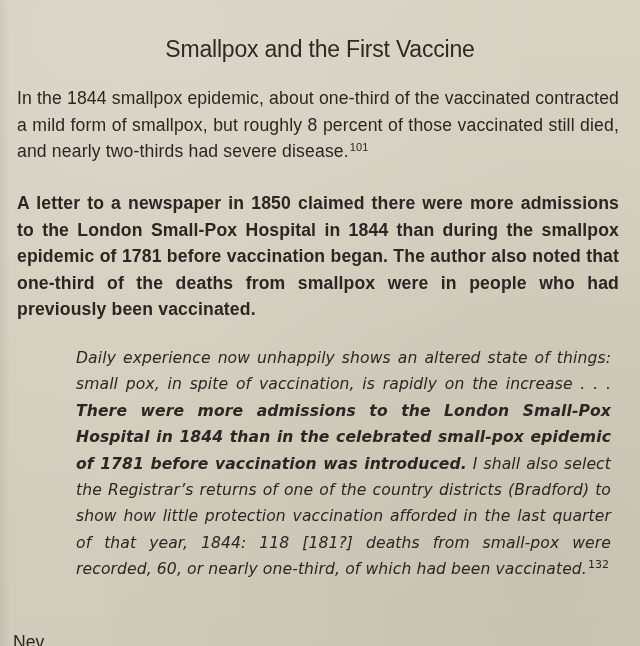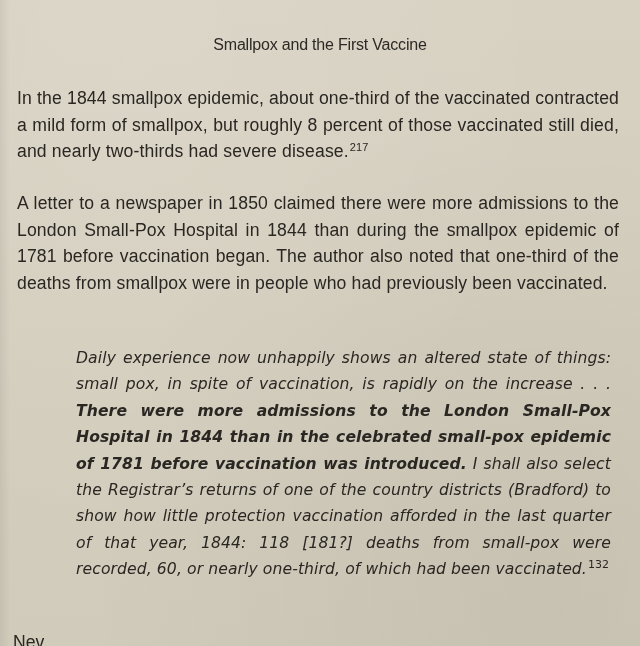--- a/index.html
+++ b/index.html
@@ -26,38 +26,38 @@
       width: 640px;
       height: 646px;
     }
     .running-header {
       position: absolute;
       top: 36px;
       left: 0;
       width: 640px;
       text-align: center;
       font-family: "Liberation Sans", sans-serif;
-      font-size: 16px;
+      font-size: 23px;
       letter-spacing: -0.2px;
       color: #2d2925;
     }
     .para {
       position: absolute;
       left: 17px;
       width: 602px;
       font-family: "Liberation Sans", sans-serif;
       font-size: 17.6px;
       line-height: 26.5px;
       text-align: justify;
       letter-spacing: 0.15px;
       color: #2a2622;
       margin: 0;
     }
     .para-1 { top: 85px; }
-    .para-2 { top: 190px; }
+    .para-2 { top: 190px; font-weight: bold; }
     .block-quote {
       position: absolute;
       left: 76px;
       top: 345px;
       width: 535px;
       font-family: "DejaVu Sans", sans-serif;
       font-style: italic;
       font-size: 15.6px;
       line-height: 26.4px;
       text-align: justify;
@@ -95,20 +95,20 @@
     }
   </style>
 </head>
 <body>
 
 <div class="page">
   <div class="left-shadow"></div>
 
   <div class="running-header">Smallpox and the First Vaccine</div>
 
-  <p class="para para-1"><span>In the 1844 smallpox epidemic, about one-third of the vaccinated contracted a mild form of smallpox, but roughly 8 percent of those vaccinated still died, and nearly two-thirds had severe disease.</span><sup class="fn">217</sup></p>
+  <p class="para para-1"><span>In the 1844 smallpox epidemic, about one-third of the vaccinated contracted a mild form of smallpox, but roughly 8 percent of those vaccinated still died, and nearly two-thirds had severe disease.</span><sup class="fn">101</sup></p>
 
   <p class="para para-2">A letter to a newspaper in 1850 claimed there were more admissions to the London Small-Pox Hospital in 1844 than during the smallpox epidemic of 1781 before vaccination began. The author also noted that one-third of the deaths from smallpox were in people who had previously been vaccinated.</p>
 
   <blockquote class="block-quote"><span>Daily experience now unhappily shows an altered state of things: small pox, in spite of vaccination, is rapidly on the increase . . . </span><span class="strong">There were more admissions to the London Small-Pox Hospital in 1844 than in the celebrated small-pox epidemic of 1781 before vaccination was introduced.</span><span> I shall also select the Registrar’s returns of one of the country districts (Bradford) to show how little protection vaccination afforded in the last quarter of that year, 1844: 118 [181?] deaths from small-pox were recorded, 60, or nearly one-third, of which had been vaccinated.</span><sup class="fn">132</sup></blockquote>
 
   <div class="cutoff-line">Nev</div>
 </div>
 
 </body></html>

